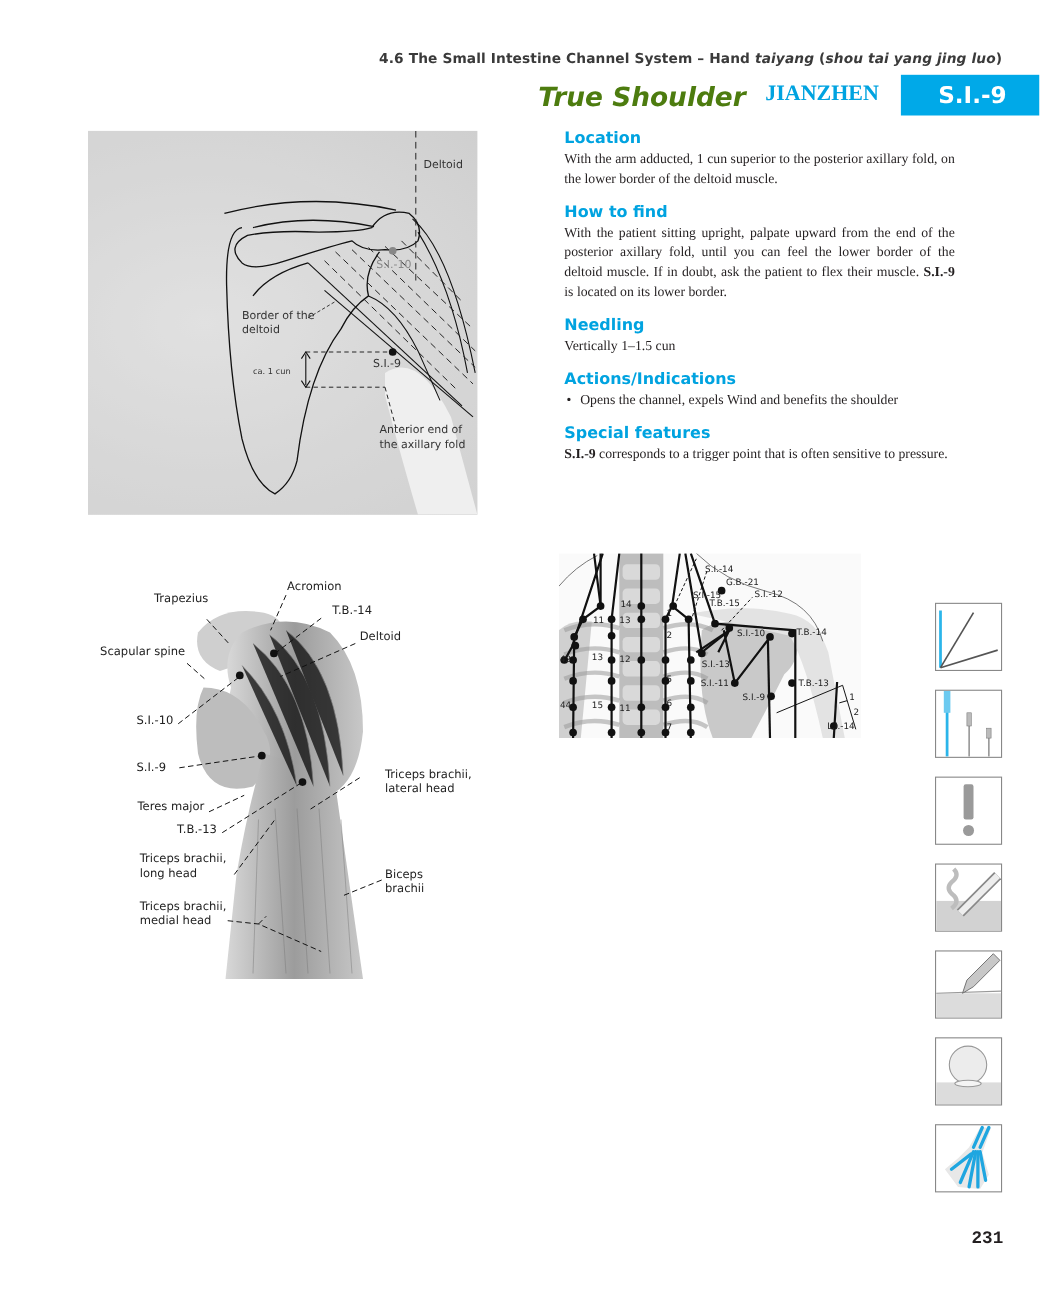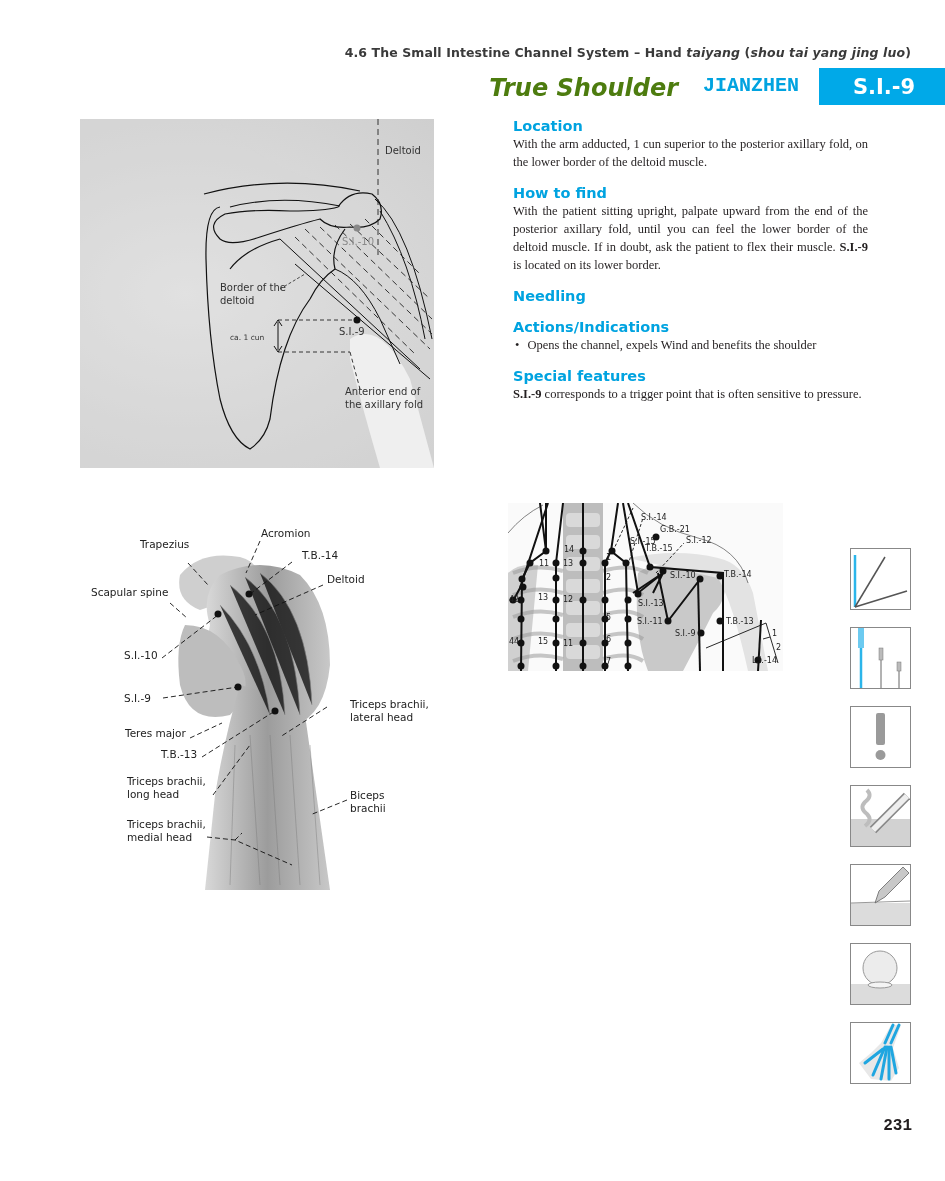--- a/index.html
+++ b/index.html
@@ -14,21 +14,21 @@
   .running-head i { font-style: italic; }
 
   .title-row { position: absolute; left: 0; top: 68px; width: 945px; height: 38px; }
   .title-en {
     position: absolute; right: 267px; top: 6px;
     font-family: "DejaVu Sans", sans-serif; font-weight: bold; font-style: italic;
     font-size: 24px; color: #4d7c0f;
   }
   .title-pinyin {
     position: absolute; right: 146px; top: 6px;
-    font-family: Liberation Mono, monospace; font-weight: bold;
+    font-family: Liberation Serif, serif; font-weight: bold;
     font-size: 20px; color: #00a3e0;
   }
   .code-badge {
     position: absolute; left: 819px; top: 0; width: 126px; height: 37px;
     background: #00a9e8; color: #ffffff;
     font-family: "DejaVu Sans", sans-serif; font-weight: bold; font-size: 21px;
     display: flex; align-items: center; justify-content: center; padding-left: 4px;
   }
 
   .photo {
@@ -148,20 +148,21 @@
   </div>
   <div class="sec">
     <div class="sec-h">How to find</div>
     <div class="sec-p">
       <span>With the patient sitting upright, palpate upward from the end of the posterior axillary fold, until you can feel the lower border of the deltoid muscle. If in doubt, ask the patient to flex their muscle.</span>
       <b>S.I.-9</b><span> is located on its lower border.</span>
     </div>
   </div>
   <div class="sec">
     <div class="sec-h">Needling</div>
+    <div class="sec-p">Vertically 1–1.5 cun</div>
   </div>
   <div class="sec">
     <div class="sec-h">Actions/Indications</div>
     <div class="sec-p bullet">
       <span>•</span>
       <span>Opens the channel, expels Wind and benefits the shoulder</span>
     </div>
   </div>
   <div class="sec">
     <div class="sec-h">Special features</div>

